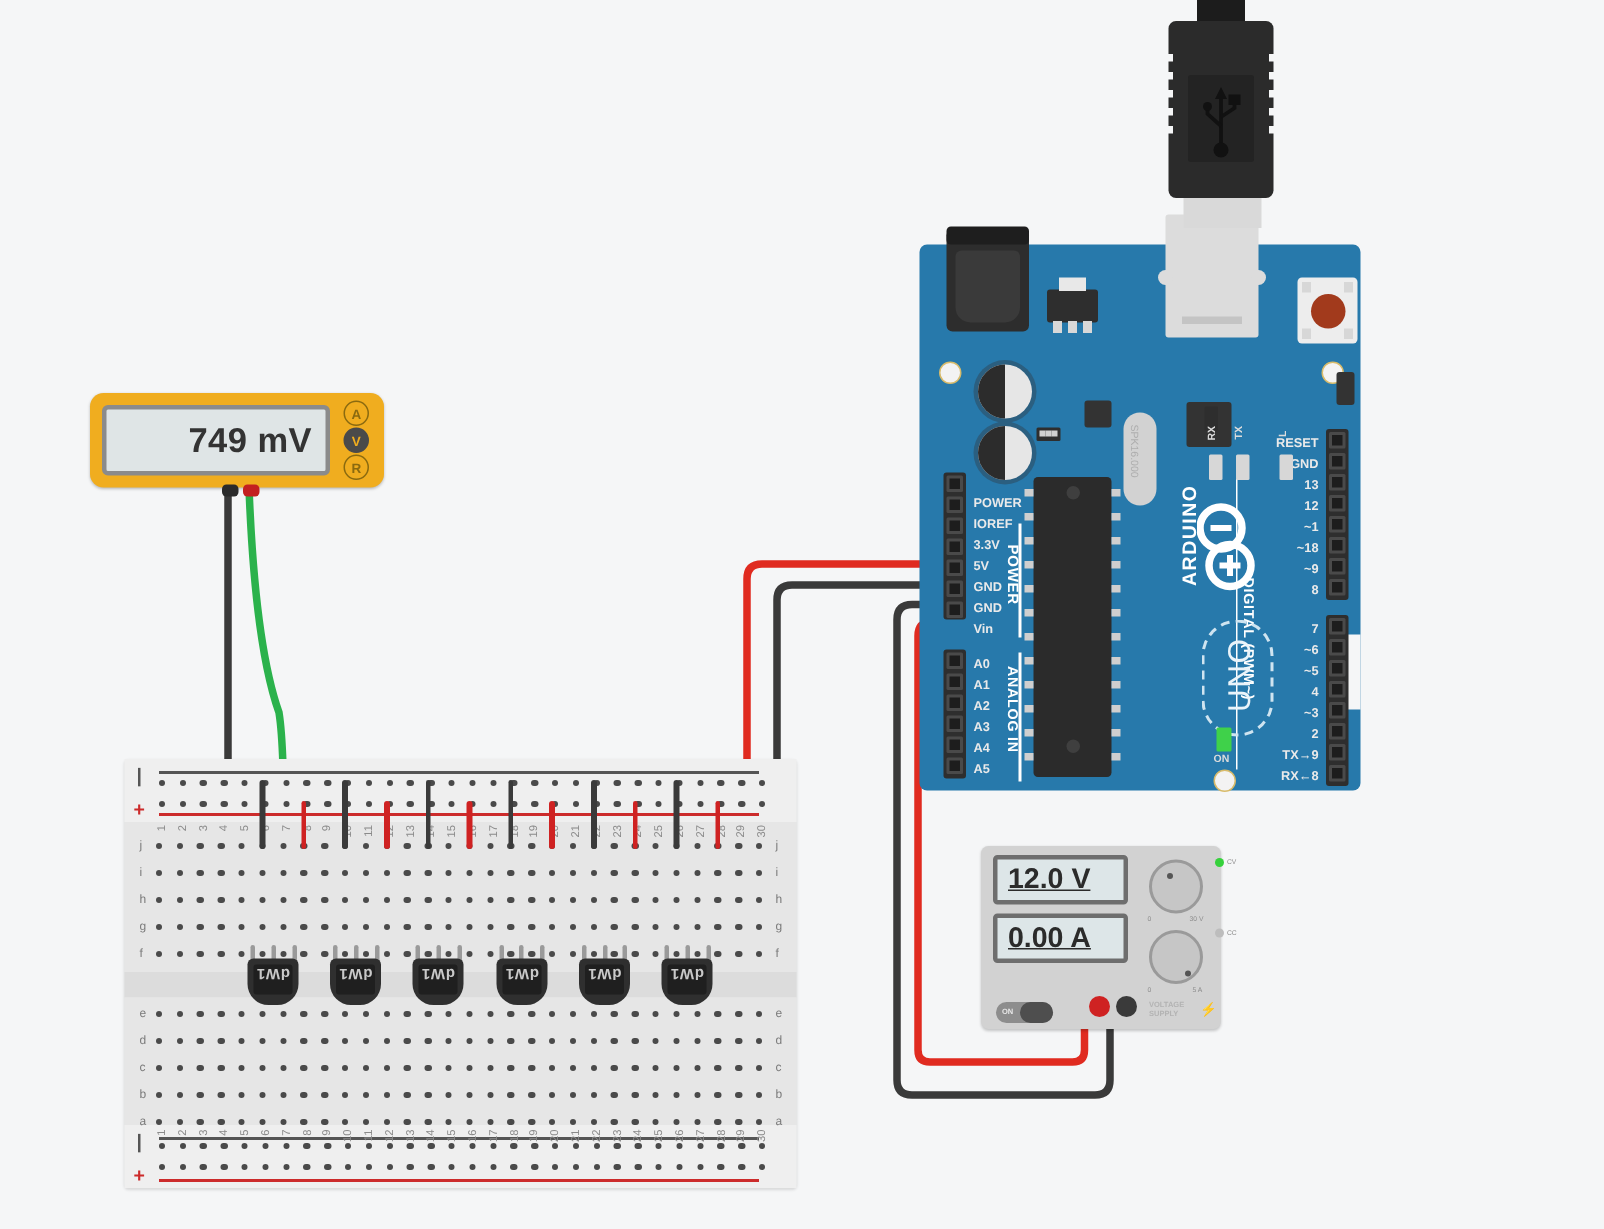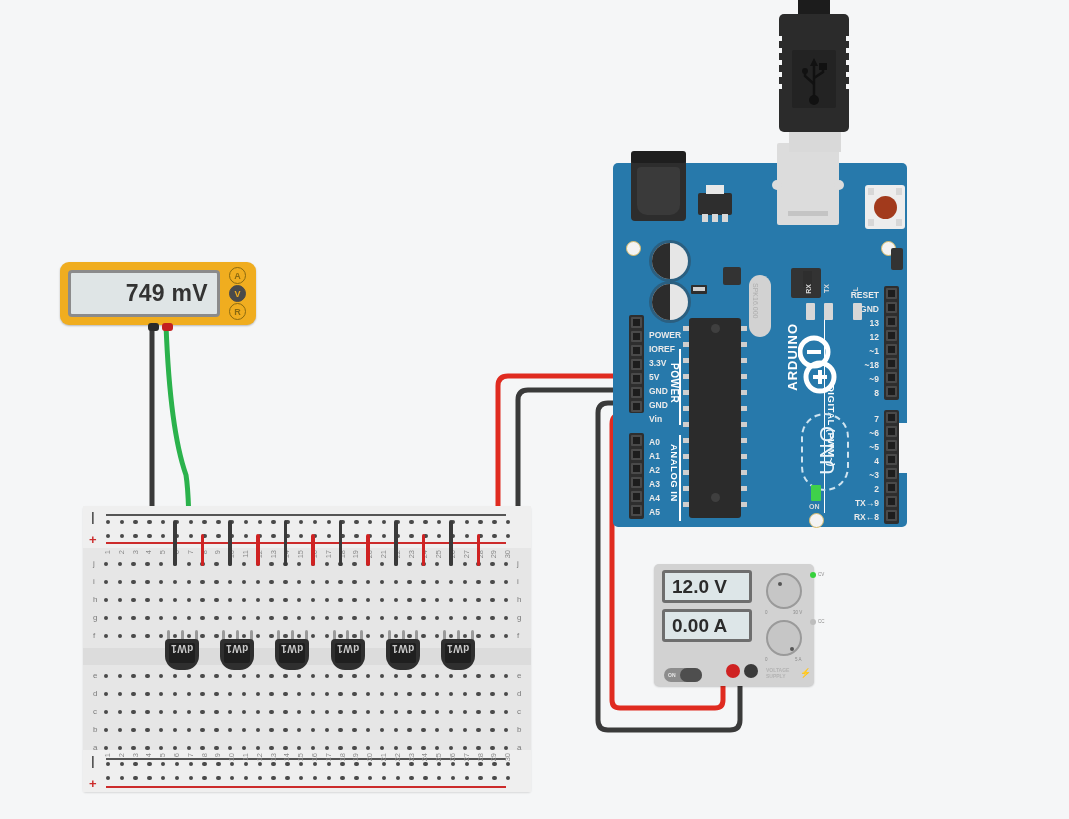--- a/index.html
+++ b/index.html
@@ -46,21 +46,21 @@
   .psu {
     position:absolute; left:654px; top:564px; width:160px; height:122px;
     background:#d2d2d2; border-radius:5px; box-shadow: 0 1px 2px rgba(0,0,0,.2);
   }
   .psu-inner { position:absolute; left:8px; top:6px; width:144px; height:92px; }
   .psu-disp {
     width: 90px; height: 33px; background:#dde6e8; border:3px solid #6e6e6e;
     border-radius:3px; display:flex; align-items:center; padding-left:7px;
     margin-bottom: 6px;
   }
-  .psu-disp span { font-size:19px; font-weight:bold; color:#2b2b2b; }
+  .psu-disp span { font-size:19px; font-weight:bold; color:#2b2b2b;text-decoration:underline; }
   .psu-knob {
     position:absolute; width:36px; height:36px; border-radius:50%;
     background:#c6c6c6; border:2px solid #9a9a9a;
   }
   .psu-knob .dot { position:absolute; width:4px; height:4px; border-radius:50%; background:#555; }
   .psu-knob-1 { left:104px; top:3px; }
   .psu-knob-1 .dot { left:10px; top:7px; }
   .psu-knob-2 { left:104px; top:50px; }
   .psu-knob-2 .dot { left:22px; top:25px; }
   .psu-led { position:absolute; width:6px; height:6px; border-radius:50%; }

